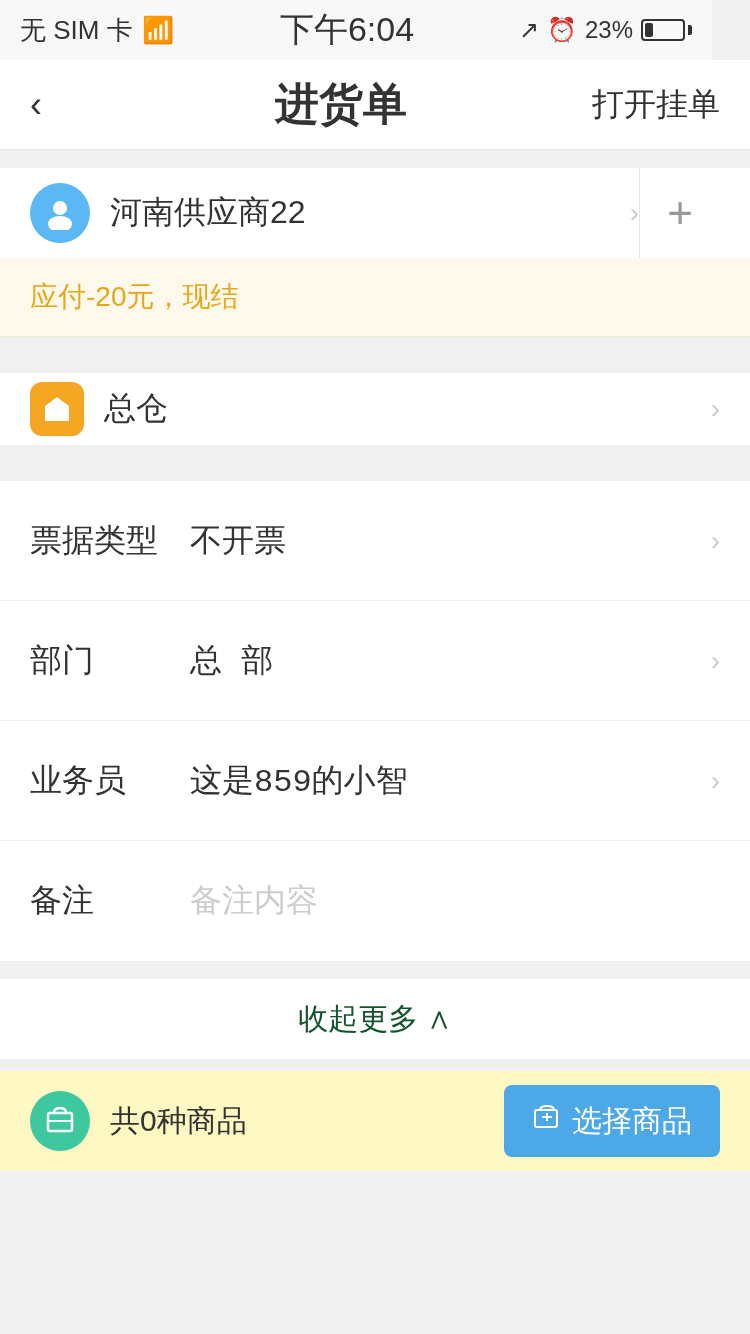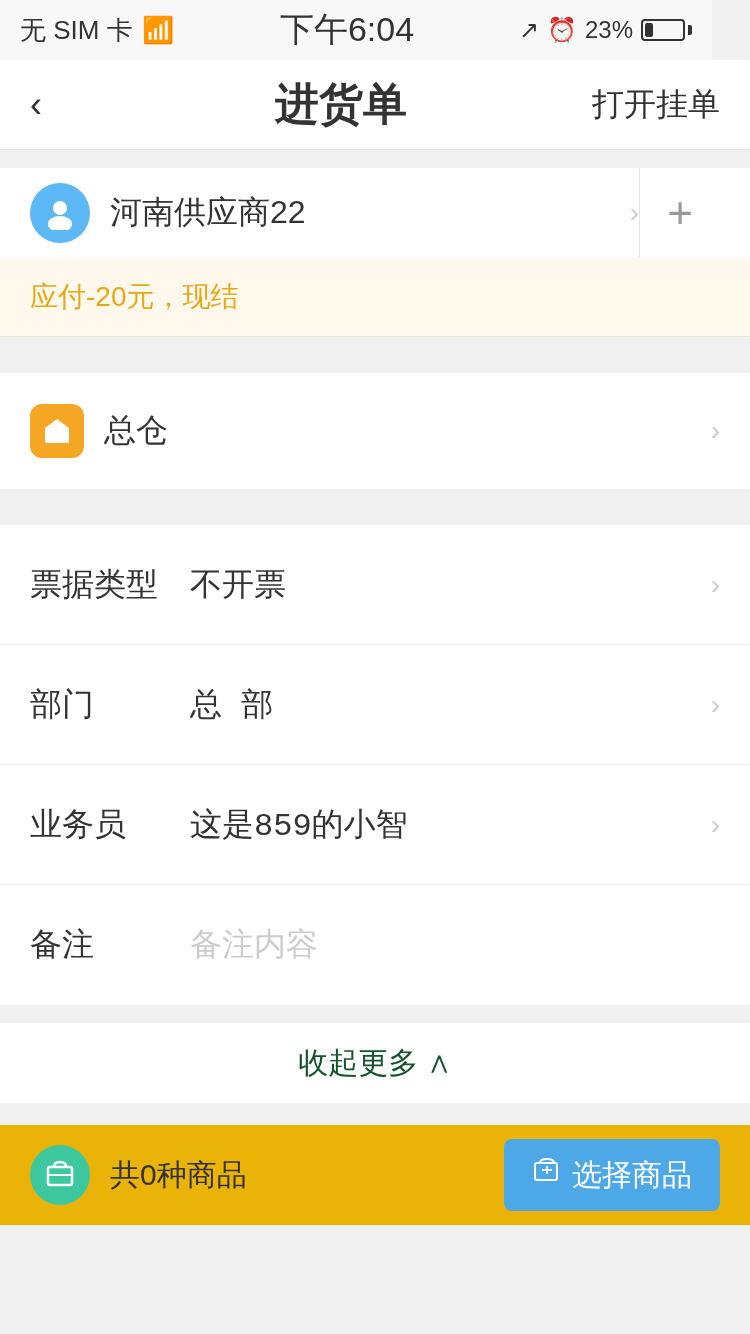--- a/index.html
+++ b/index.html
@@ -160,21 +160,21 @@
       border-bottom: 1px solid #f0e8d0;
     }
 
     
     .warehouse-section {
       background: #fff;
       padding: 0 30px;
       margin-top: 18px;
     }
     .row-item {
-      height: 116px;
+      height: 72px;
       display: flex;
       align-items: center;
       gap: 20px;
       border-bottom: 1px solid #f0f0f0;
     }
     .row-item:last-child {
       border-bottom: none;
     }
     .warehouse-icon {
       width: 54px;
@@ -239,22 +239,22 @@
       justify-content: center;
       margin-top: 18px;
       cursor: pointer;
       font-size: 30px;
       color: #14532d;
       gap: 8px;
     }
 
     
     .bottom-bar {
-      background: #eab308;
-      margin-top: 22px;
+      background: #fef9c3;
+      margin-top: 12px;
       height: 100px;
       display: flex;
       align-items: center;
       padding: 0 30px;
       gap: 20px;
     }
     .product-icon {
       width: 60px;
       height: 60px;
       border-radius: 50%;
@@ -275,21 +275,20 @@
       color: white;
       border: none;
       border-radius: 8px;
       height: 72px;
       padding: 0 28px;
       font-size: 30px;
       cursor: pointer;
       display: flex;
       align-items: center;
       gap: 10px;
-      font-family: Liberation Mono, monospace;
     }
 
     
     .bottom-gray {
       background: #f0f0f0;
       flex: 1;
       min-height: 300px;
     }
   </style>
 </head>

